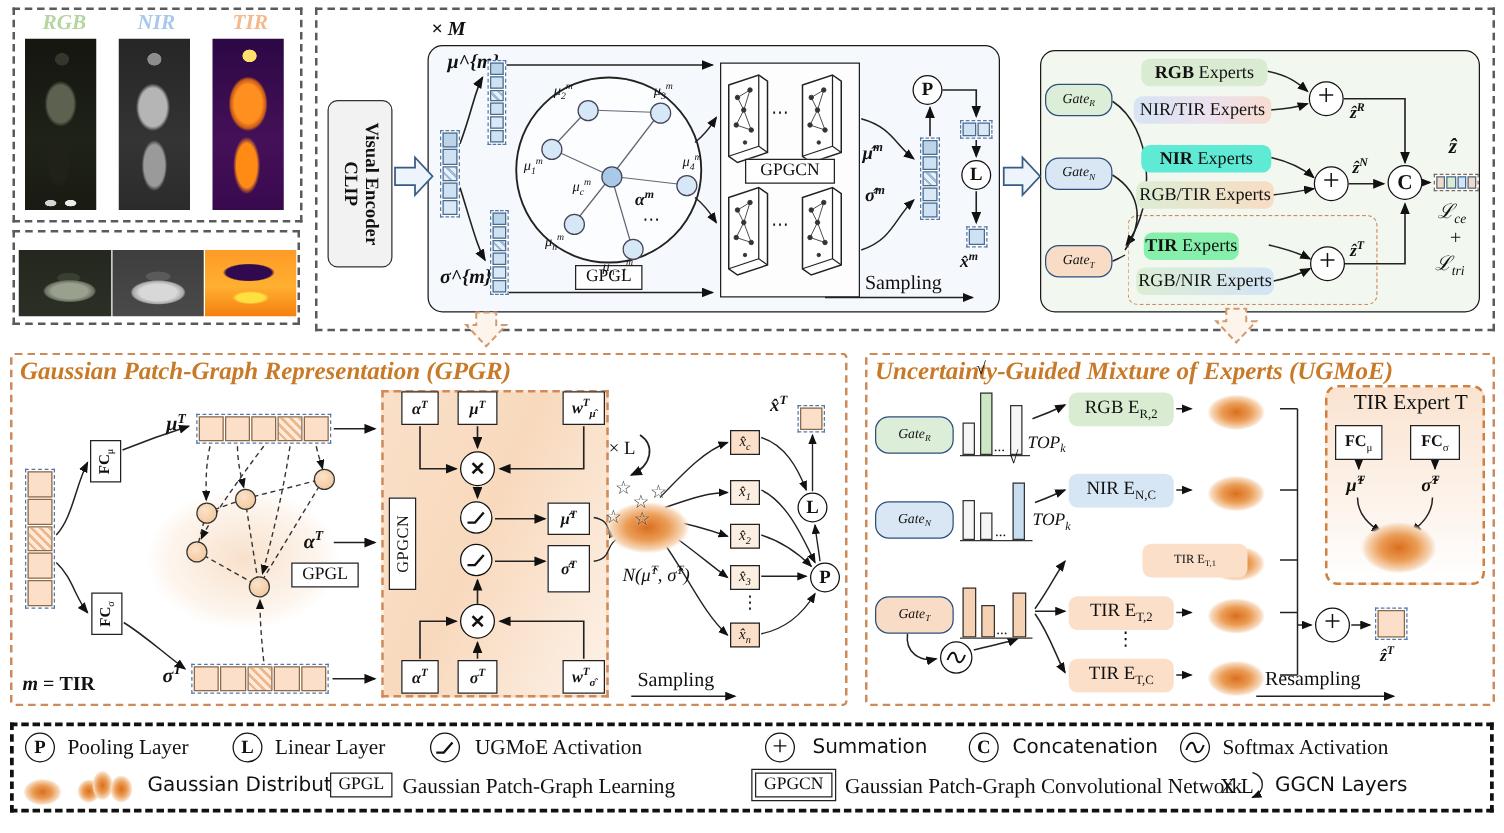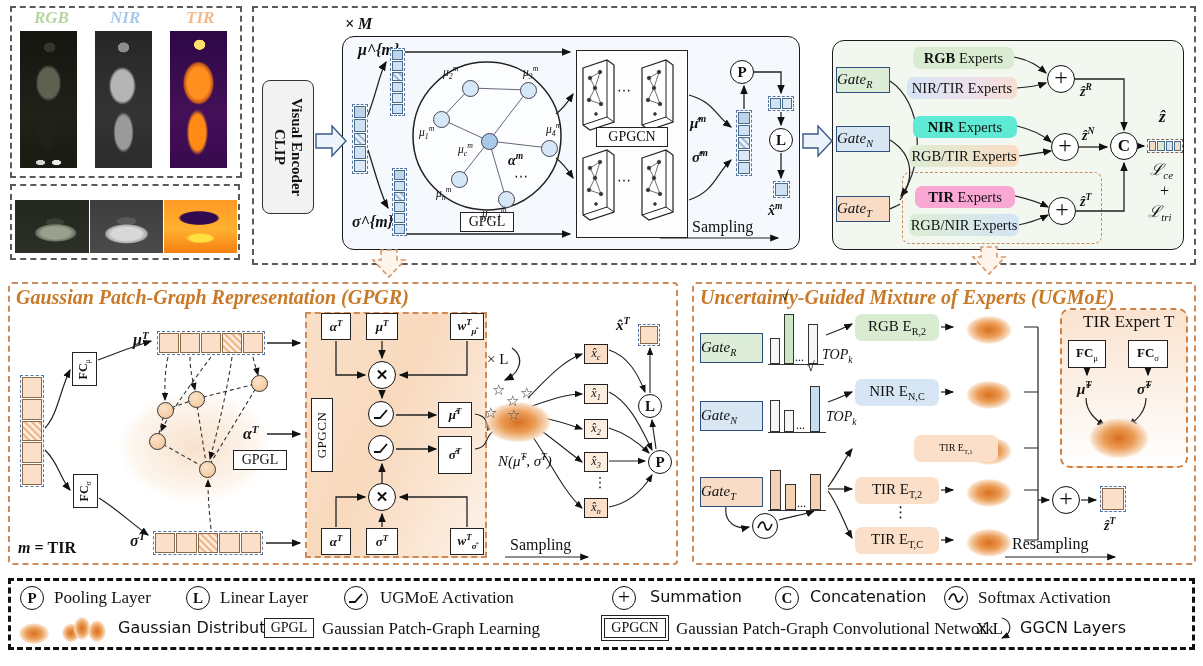--- a/index.html
+++ b/index.html
@@ -23,22 +23,22 @@
   .vec{position:absolute;box-sizing:border-box;border:1.6px dashed #5577aa;padding:1px;
        display:grid;gap:1px;background:#fff;z-index:5;}
   .vec .c{border:1px solid #4a6b8a;}
   .cell-b1{background:#cfe2f4;} .cell-b2{background:#dbe9f6;} .cell-b3{background:#bcd4ea;}
   .hatch-b{background:repeating-linear-gradient(45deg,#e8f1fa 0 3px,#9fbcd8 3px 5px);}
   .cell-o{background:#fbdfc8;}
   .hatch-o{background:repeating-linear-gradient(45deg,#fdeadb 0 3px,#eeb88a 3px 5px);}
   .vec .co{border:1px solid #8a6a4a;}
   .pill{position:absolute;box-sizing:border-box;border-radius:7px;display:flex;align-items:center;
         justify-content:center;font-size:14.5px;z-index:5;}
-  .gate{position:absolute;box-sizing:border-box;border:1.6px solid #2e4f7c;border-radius:0;
-        display:flex;align-items:center;justify-content:flex-start;font-size:15px;z-index:5;}
+  .gate{position:absolute;box-sizing:border-box;border:1.6px solid #2e4f7c;border-radius:11px;
+        display:flex;align-items:center;justify-content:center;font-size:11px;z-index:5;}
   .bump{position:absolute;background:radial-gradient(ellipse 46% 52% at 50% 58%,#d96f1f 0%,#eb9c55 38%,#f7d9bd 66%,rgba(255,255,255,0) 76%);z-index:4;}
   .peak{position:absolute;background:radial-gradient(ellipse 50% 70% at 50% 78%,#d4username 0,#d96f1f 0%,#eda05c 40%,rgba(250,225,200,.25) 72%,transparent 80%);z-index:2;}
   .gnode{position:absolute;width:15px;height:15px;border-radius:50%;border:1.4px solid #333;
          background:radial-gradient(circle at 40% 35%,#fbe3cb,#f2c290);z-index:6;}
   .bnode{position:absolute;width:15px;height:15px;border-radius:50%;border:1.3px solid #445;
          background:#d6e7f7;z-index:6;}
   .photo{position:absolute;z-index:3;}
   .bar{position:absolute;box-sizing:border-box;border:1.2px solid #333;bottom:0;z-index:5;}
   .barwrap{position:absolute;border-bottom:1.4px solid #333;z-index:5;}
   .star{position:absolute;font-size:15px;color:#333;z-index:7;text-shadow:0 0 2px #fff;}
@@ -340,21 +340,21 @@
     </div>
   <div class="pill" style="left:907px;top:77px;width:110px;height:22px;background:linear-gradient(90deg,#d7e4f4,#ece1ee 55%,#f7ddd0);">
       <span>NIR/TIR Experts</span>
     </div>
   <div class="pill" style="left:913px;top:116px;width:104px;height:22px;background:#5eead4;">
       <span><b>NIR</b> Experts</span>
     </div>
   <div class="pill" style="left:909px;top:145px;width:110px;height:22px;background:linear-gradient(90deg,#dcedd4,#f9dcc4);">
       <span>RGB/TIR Experts</span>
     </div>
-  <div class="pill" style="left:915px;top:186px;width:100px;height:22px;background:#f9a8d4;">
+  <div class="pill" style="left:915px;top:186px;width:76px;height:22px;background:#86efac;">
       <span><b>TIR</b> Experts</span>
     </div>
   <div class="pill" style="left:909px;top:214px;width:110px;height:22px;background:linear-gradient(90deg,#dcedd4,#d3e4f5);">
       <span>RGB/NIR Experts</span>
     </div>
 
   <div class="cnode" style="left:1047px;top:65px;width:28px;height:28px;font-size:24px;font-weight:400;">
       <span style="margin-top:-3px;">+</span>
     </div>
   <div class="cnode" style="left:1051px;top:133px;width:28px;height:28px;font-size:24px;font-weight:400;">

